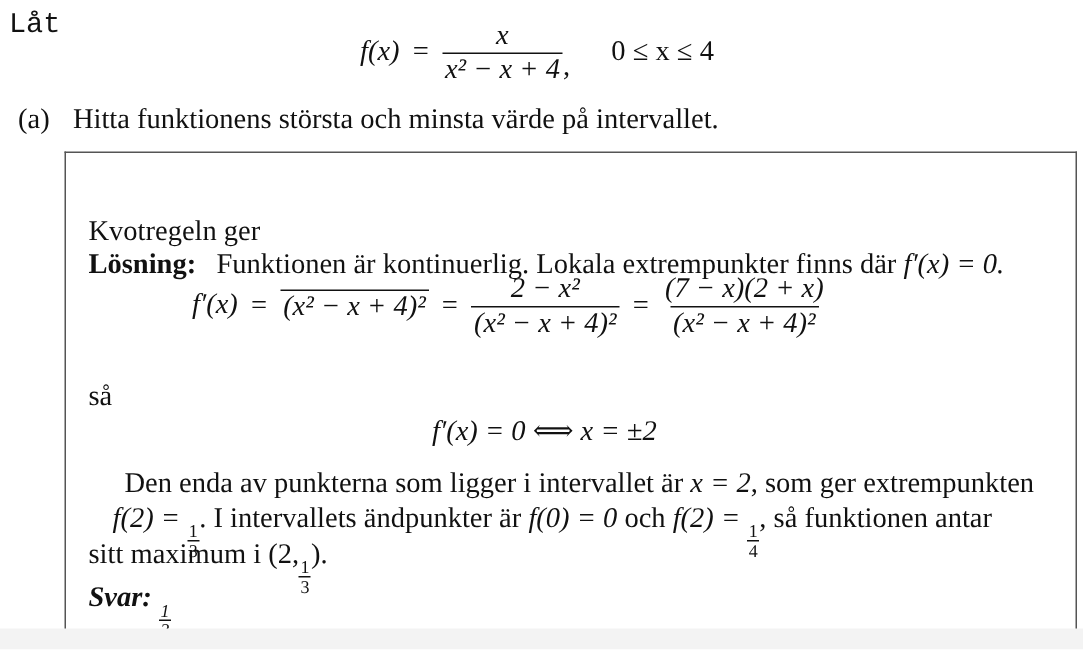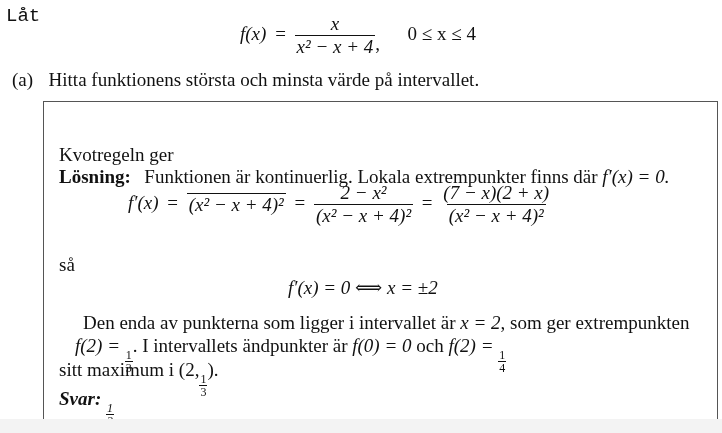--- a/index.html
+++ b/index.html
@@ -123,21 +123,21 @@
   <span class="frac small">
     <span class="num">1</span>
     <span class="den">3</span>
   </span><span>. I intervallets ändpunkter är</span>
   <span class="it">f(0) = 0</span>
   <span>och</span>
   <span class="it">f(2) =</span>
   <span class="frac small">
     <span class="num">1</span>
     <span class="den">4</span>
-  </span>
+  </span><span>, så funktionen antar</span>
 </div>
 
 <div class="line" style="left:59px; top:360px;">
   <span>sitt maximum i</span>
   <span>(2,</span><span class="frac small">
     <span class="num">1</span>
     <span class="den">3</span>
   </span><span>).</span>
 </div>
 

